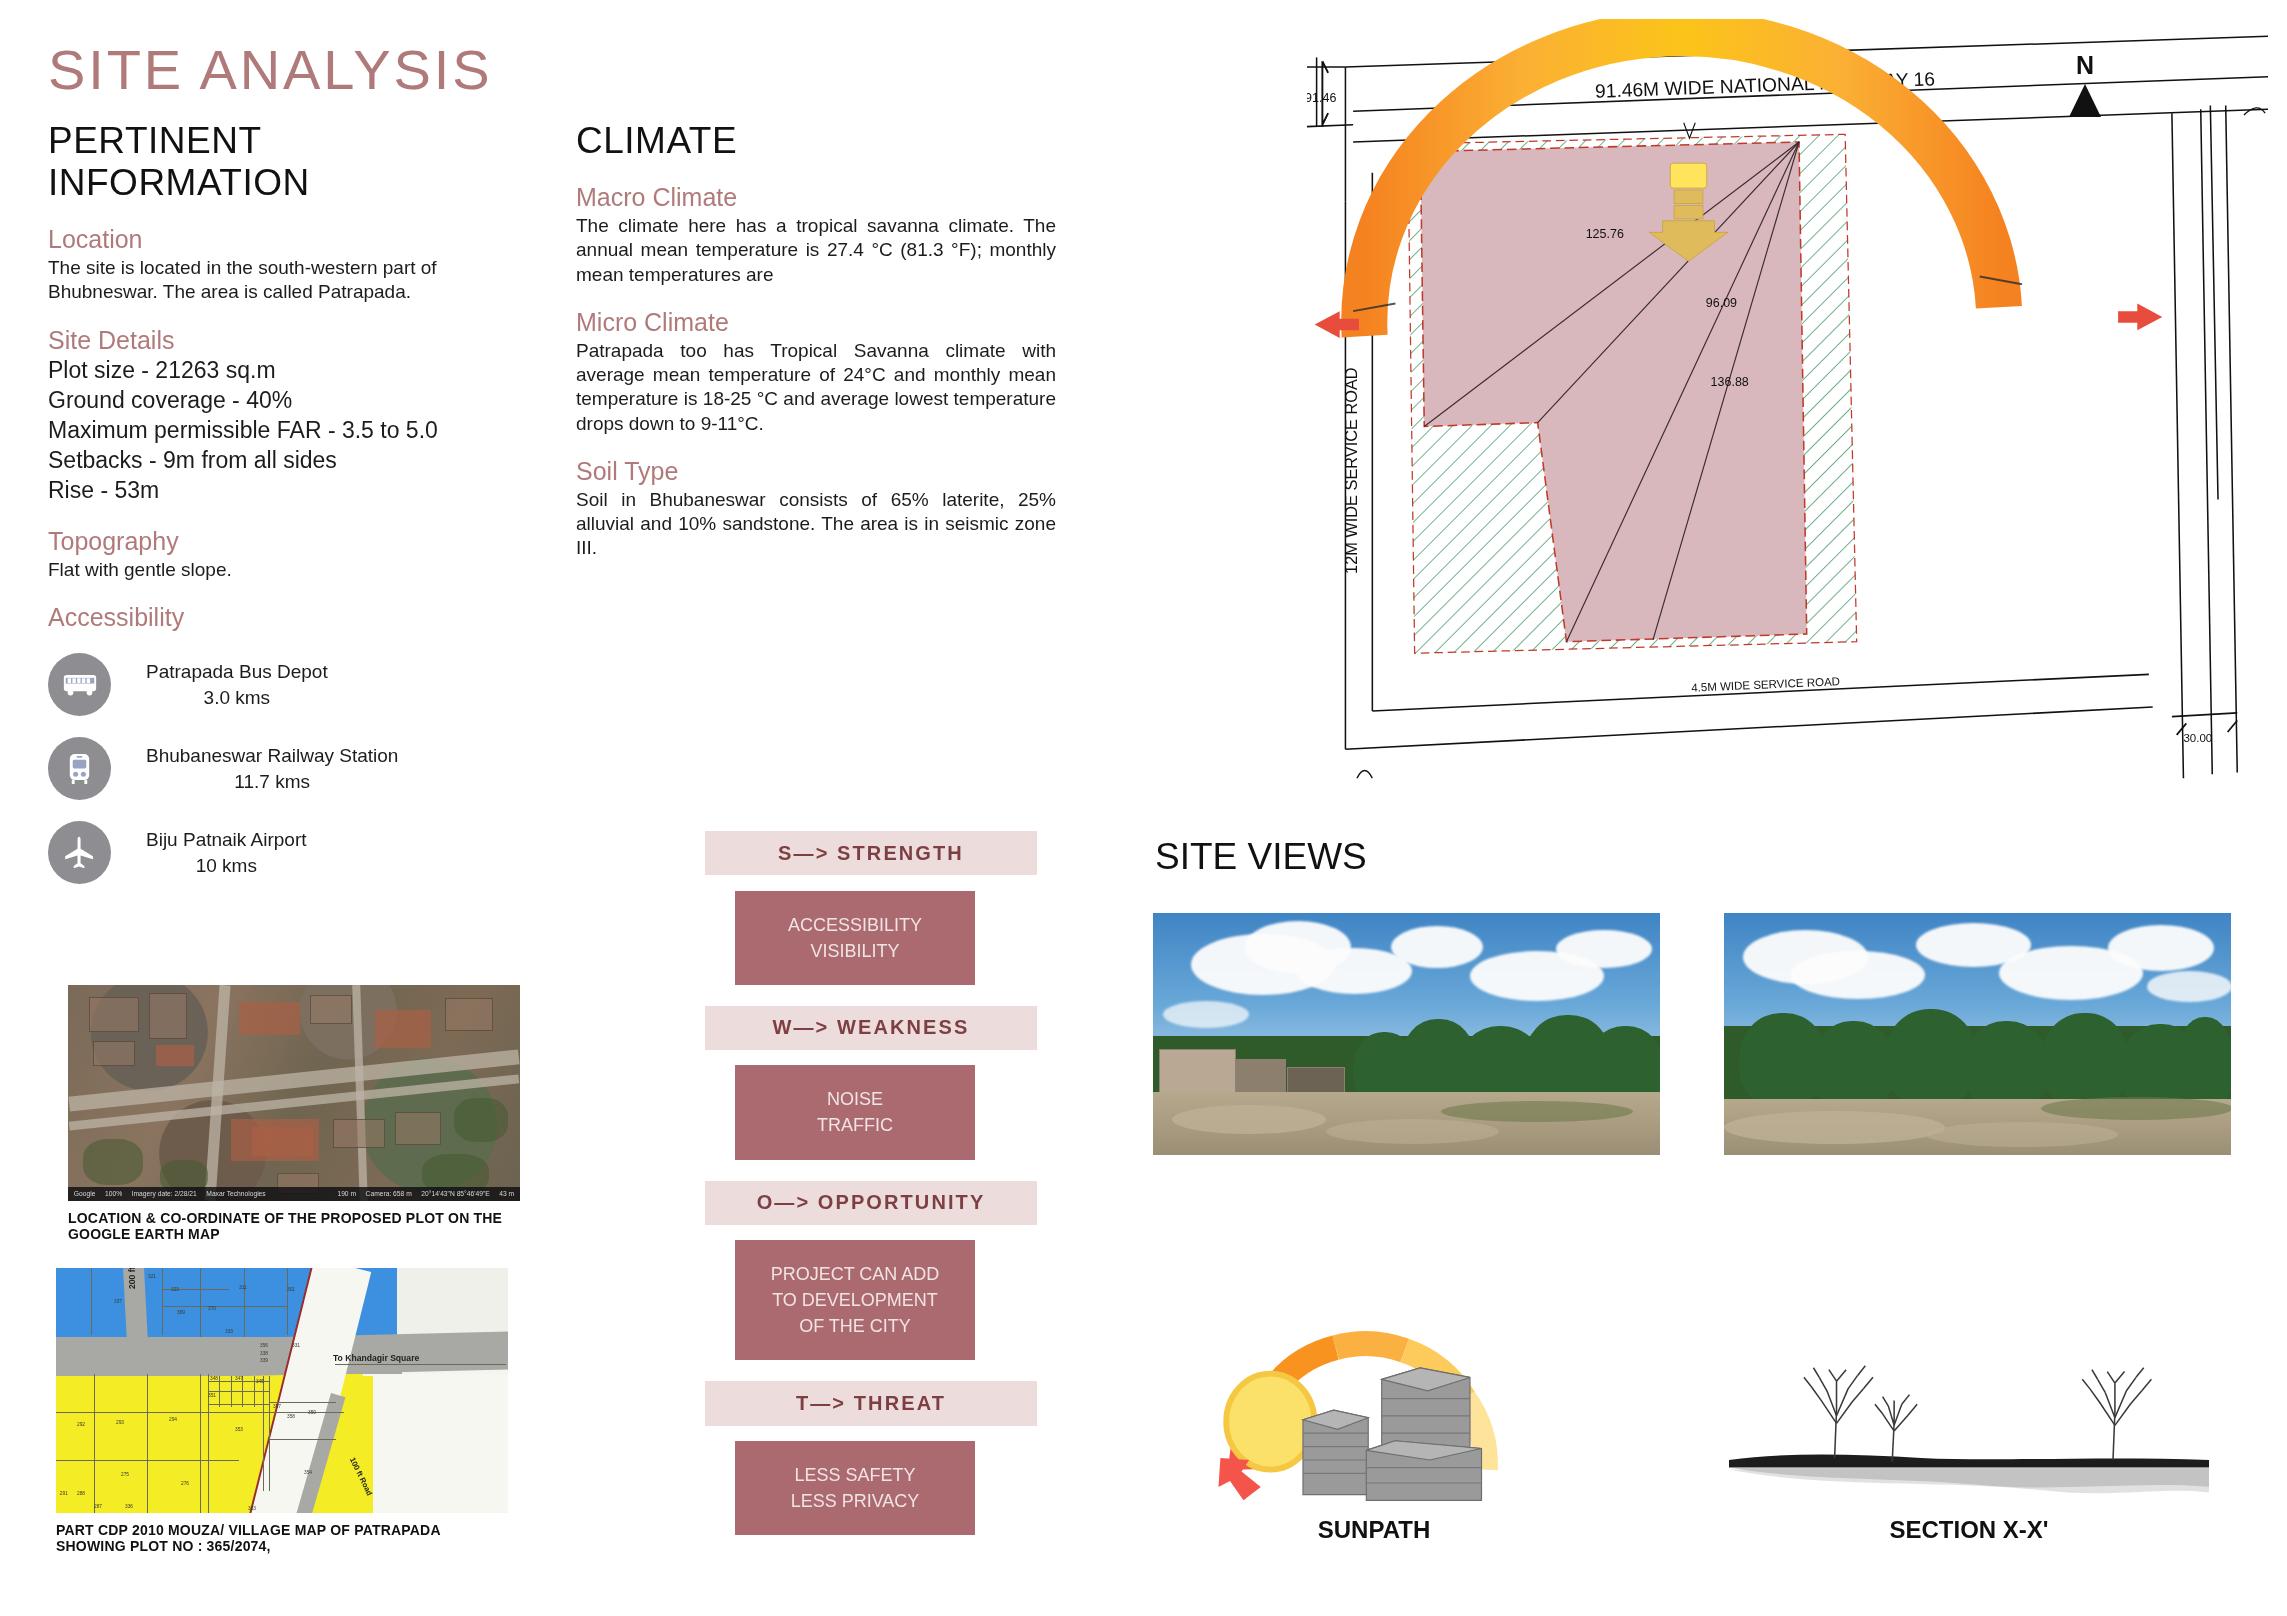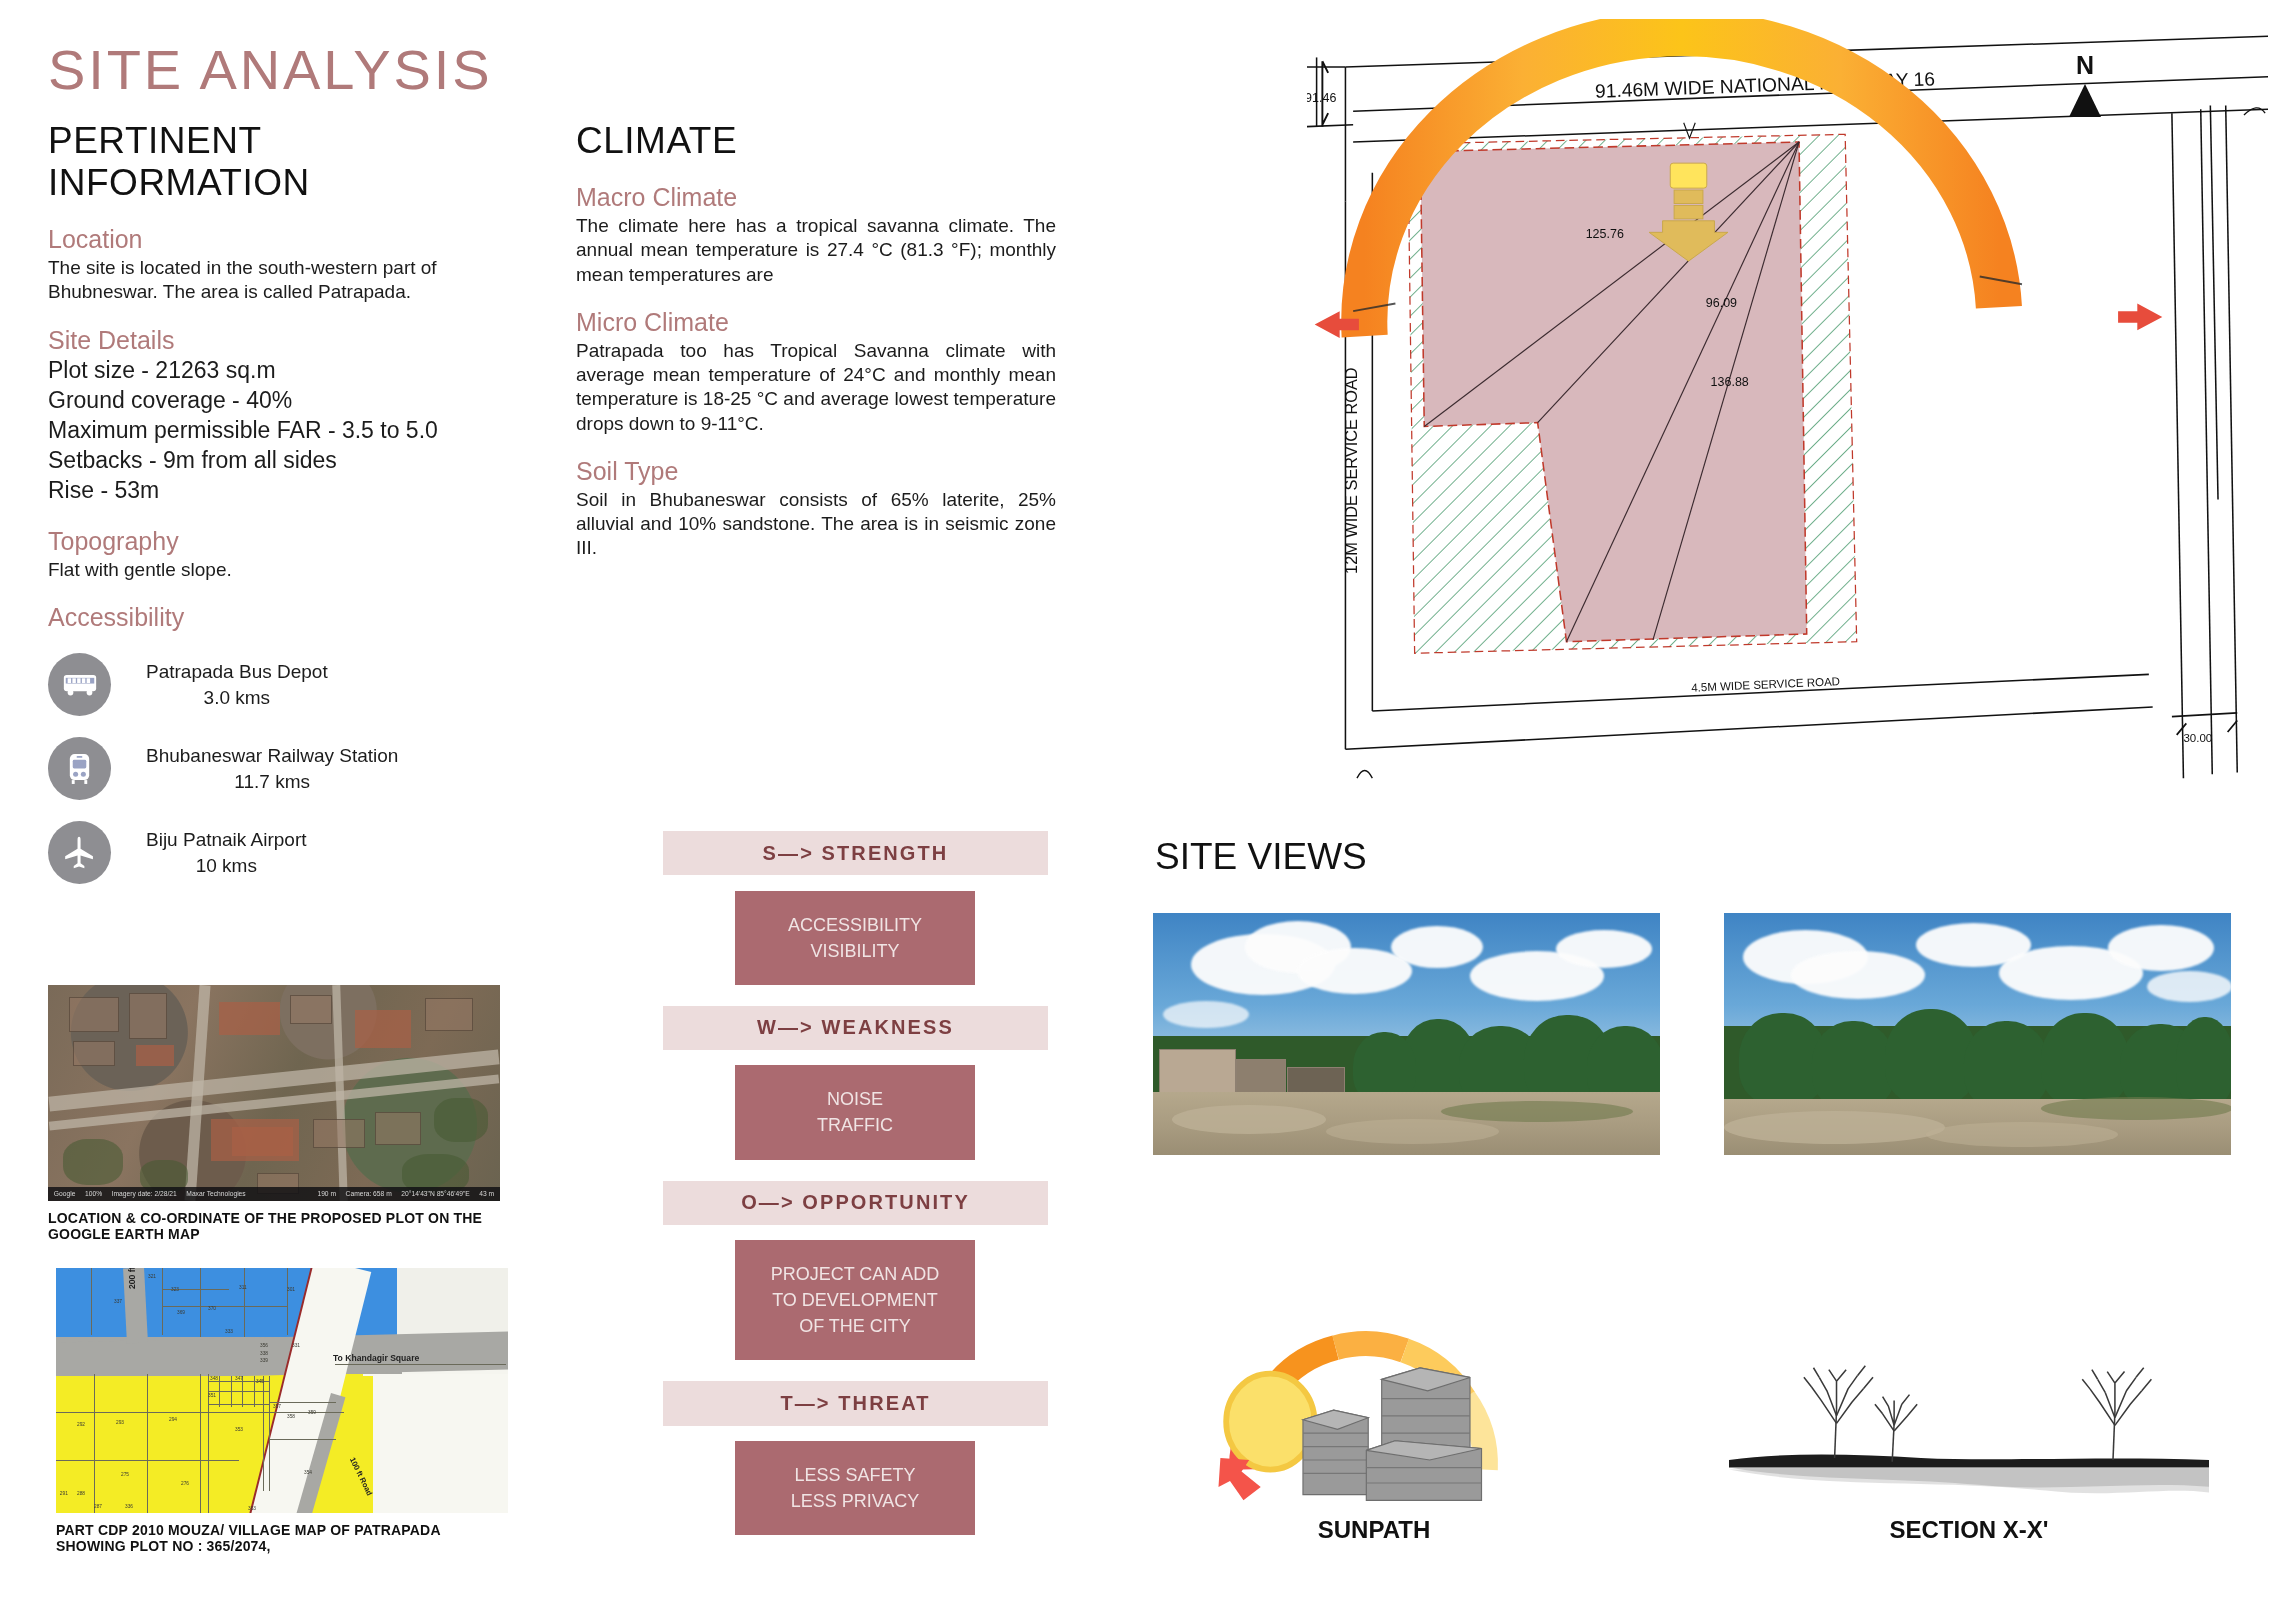--- a/index.html
+++ b/index.html
@@ -45,21 +45,21 @@
   .access-badge {
     width: 63px; height: 63px; border-radius: 50%;
     background: #8e8e92; flex: 0 0 63px;
     display: flex; align-items: center; justify-content: center;
   }
   .access-text { margin-left: 35px; text-align: center; font-size: 19px; line-height: 1.35; }
   .access-text .nm { display: block; }
   .access-text .ds { display: block; }
 
   
-  #gmap-wrap { position: absolute; left: 48px; top: 985px; width: 452px; }
+  #gmap-wrap { position: absolute; left: 68px; top: 985px; width: 452px; }
   #gmap {
     width: 452px; height: 216px; position: relative; overflow: hidden;
     background:
       radial-gradient(circle at 18% 22%, #6b6257 0 58px, transparent 59px),
       radial-gradient(circle at 62% 12%, #7d6f60 0 48px, transparent 49px),
       radial-gradient(circle at 80% 65%, #5e6b4e 0 67px, transparent 68px),
       radial-gradient(circle at 32% 78%, #6d5c4c 0 53px, transparent 54px),
       linear-gradient(115deg, #7a6a58 0%, #8a7460 28%, #6f6550 52%, #7d6a55 74%, #6a6350 100%);
   }
   .gm-block { position: absolute; background: rgba(150,120,100,.55); border: 1px solid rgba(60,50,40,.5); }
@@ -89,21 +89,21 @@
   .cdp-num { position: absolute; font-size: 4.8px; color: #3a3a32; }
   .cdp-roadlbl {
     position: absolute; font-size: 8.6px; color: #222; font-weight: bold;
   }
 
   
   #swot { position: absolute; left: 663px; top: 831px; width: 384px; }
   .swot-head {
     background: #ecdcdc; color: #7d3f42;
     font-size: 20px; font-weight: bold; letter-spacing: 2.1px;
-    text-align: center; padding: 10.6px 0; width: 385px;
+    text-align: center; padding: 10.6px 0; width: 332px; margin-left: 42px;
   }
   .swot-body {
     background: #ab6a70; color: #f0e4e4;
     font-size: 18px; text-align: center; line-height: 1.45;
     width: 240px; margin: 15.4px auto 0 auto;
     padding: 21px 7.7px;
   }
   .swot-group { margin-bottom: 21px; }
 
   

